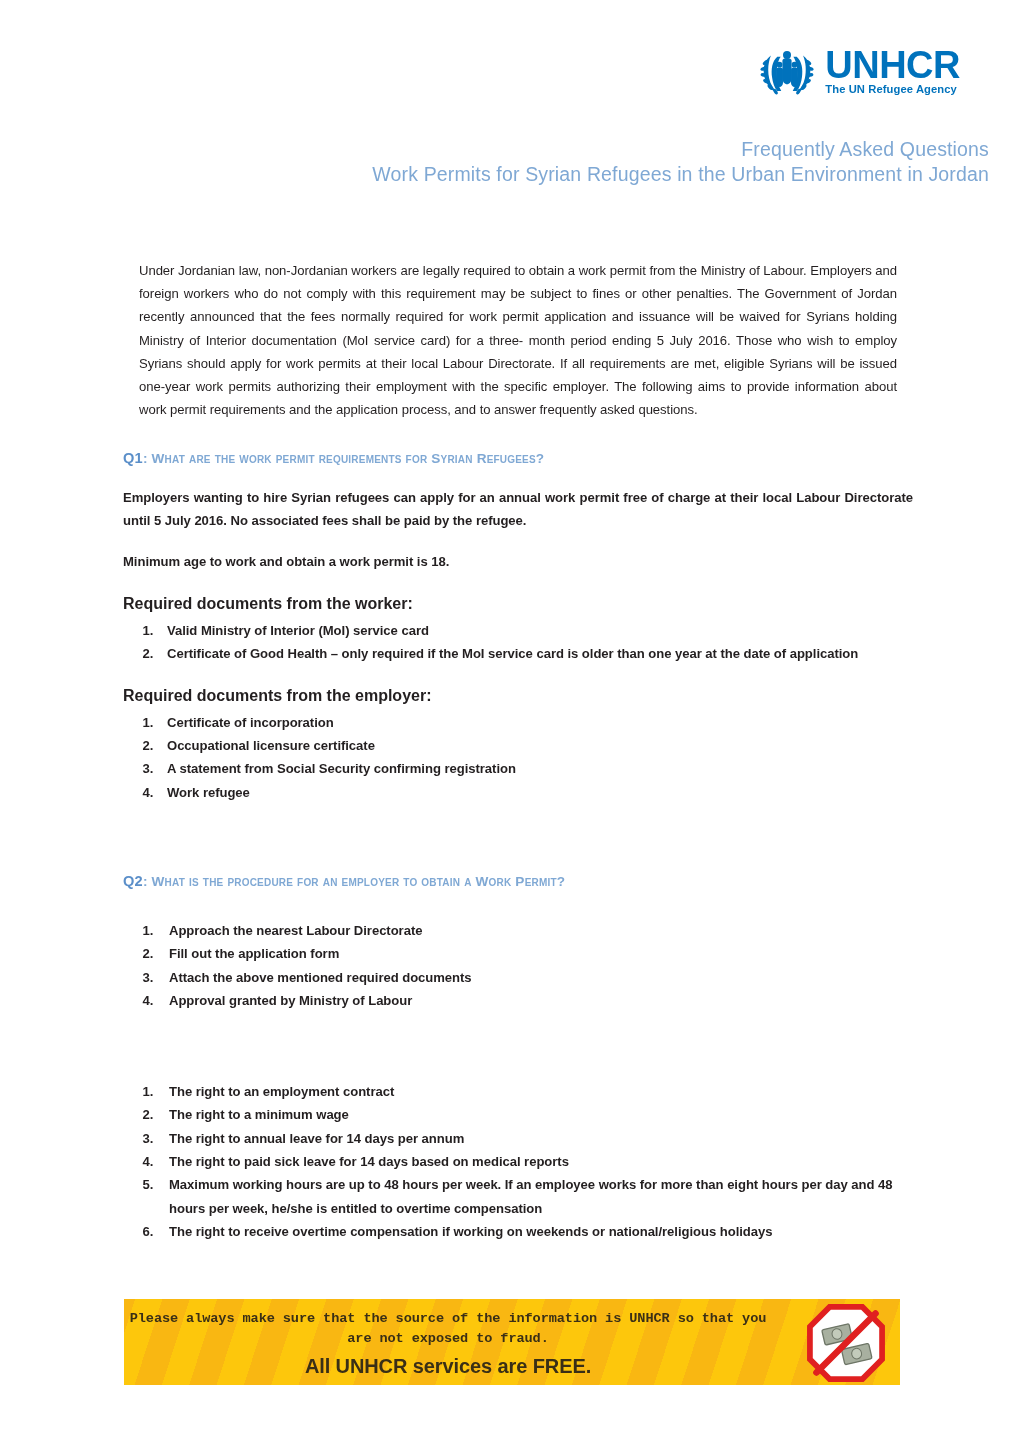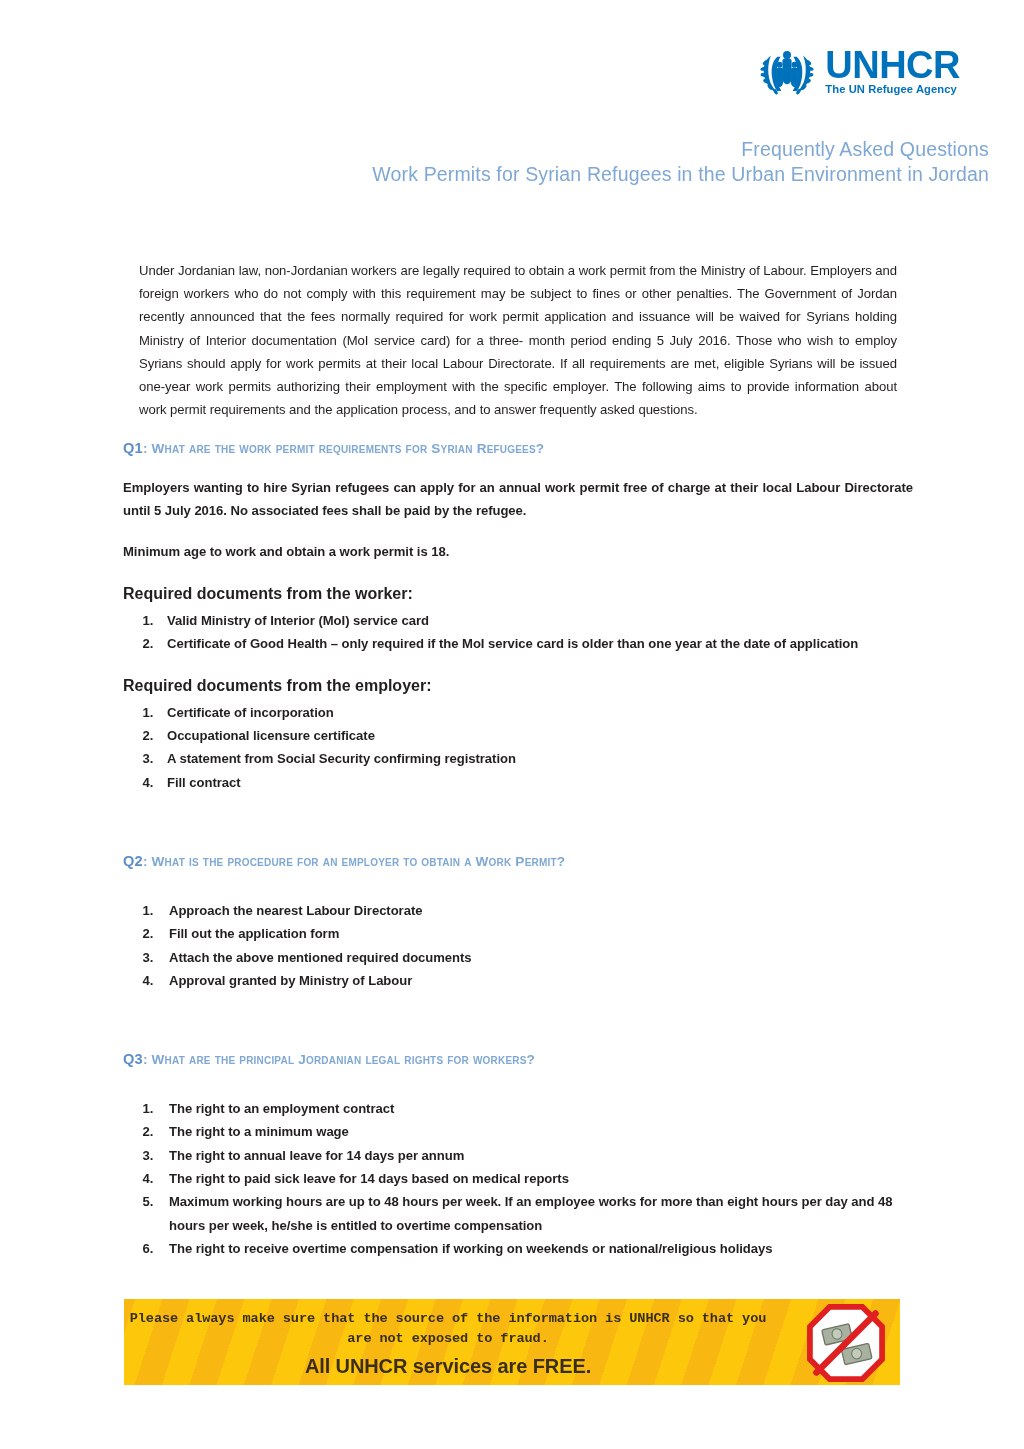--- a/index.html
+++ b/index.html
@@ -86,21 +86,21 @@
     font-size: 13.1px;
     font-weight: normal;
     line-height: 1.77;
     text-align: justify;
     color: #231f20;
     margin: 16px;
     letter-spacing: -0.05px;
   }
 
   .qheading {
-    margin-top: 18px;
+    margin-top: 28px;
     margin-bottom: 0;
     font-size: 13.6px;
     font-variant: small-caps;
     font-weight: bold;
     color: #7fa8d4;
     letter-spacing: 0.2px;
     line-height: 1.3;
   }
   .qheading .qnum {
     color: #5b8fc9;
@@ -264,42 +264,39 @@
     <ol class="numlist">
       <li>Valid Ministry of Interior (MoI) service card</li>
       <li>Certificate of Good Health – only required if the MoI service card is older than one year at the date of application</li>
     </ol>
 
     <p class="list-label">Required documents from the employer:</p>
     <ol class="numlist">
       <li>Certificate of incorporation</li>
       <li>Occupational licensure certificate</li>
       <li>A statement from Social Security confirming registration</li>
-      <li>Fill contract</li>
+      <li>Work refugee</li>
     </ol>
 
     <div class="spacer-lg"></div>
 
     <div class="qheading">
       <span class="qnum">Q2</span><span>: </span><span>What is the procedure for an employer to obtain a Work Permit?</span>
     </div>
 
     <div class="spacer-md"></div>
     <ol class="numlist wide">
       <li>Approach the nearest Labour Directorate</li>
       <li>Fill out the application form</li>
       <li>Attach the above mentioned required documents</li>
       <li>Approval granted by Ministry of Labour</li>
     </ol>
 
     <div class="spacer-lg"></div>
 
-    <div class="qheading">
-      <span class="qnum">Q3</span><span>: </span><span>What are the principal Jordanian legal rights for workers?</span>
-    </div>
 
     <div class="spacer-md"></div>
     <ol class="numlist wide">
       <li>The right to an employment contract</li>
       <li>The right to a minimum wage</li>
       <li>The right to annual leave for 14 days per annum</li>
       <li>The right to paid sick leave for 14 days based on medical reports</li>
       <li>Maximum working hours are up to 48 hours per week. If an employee works for more than eight hours per day and 48 hours per week, he/she is entitled to overtime compensation</li>
       <li>The right to receive overtime compensation if working on weekends or national/religious holidays</li>
     </ol>

